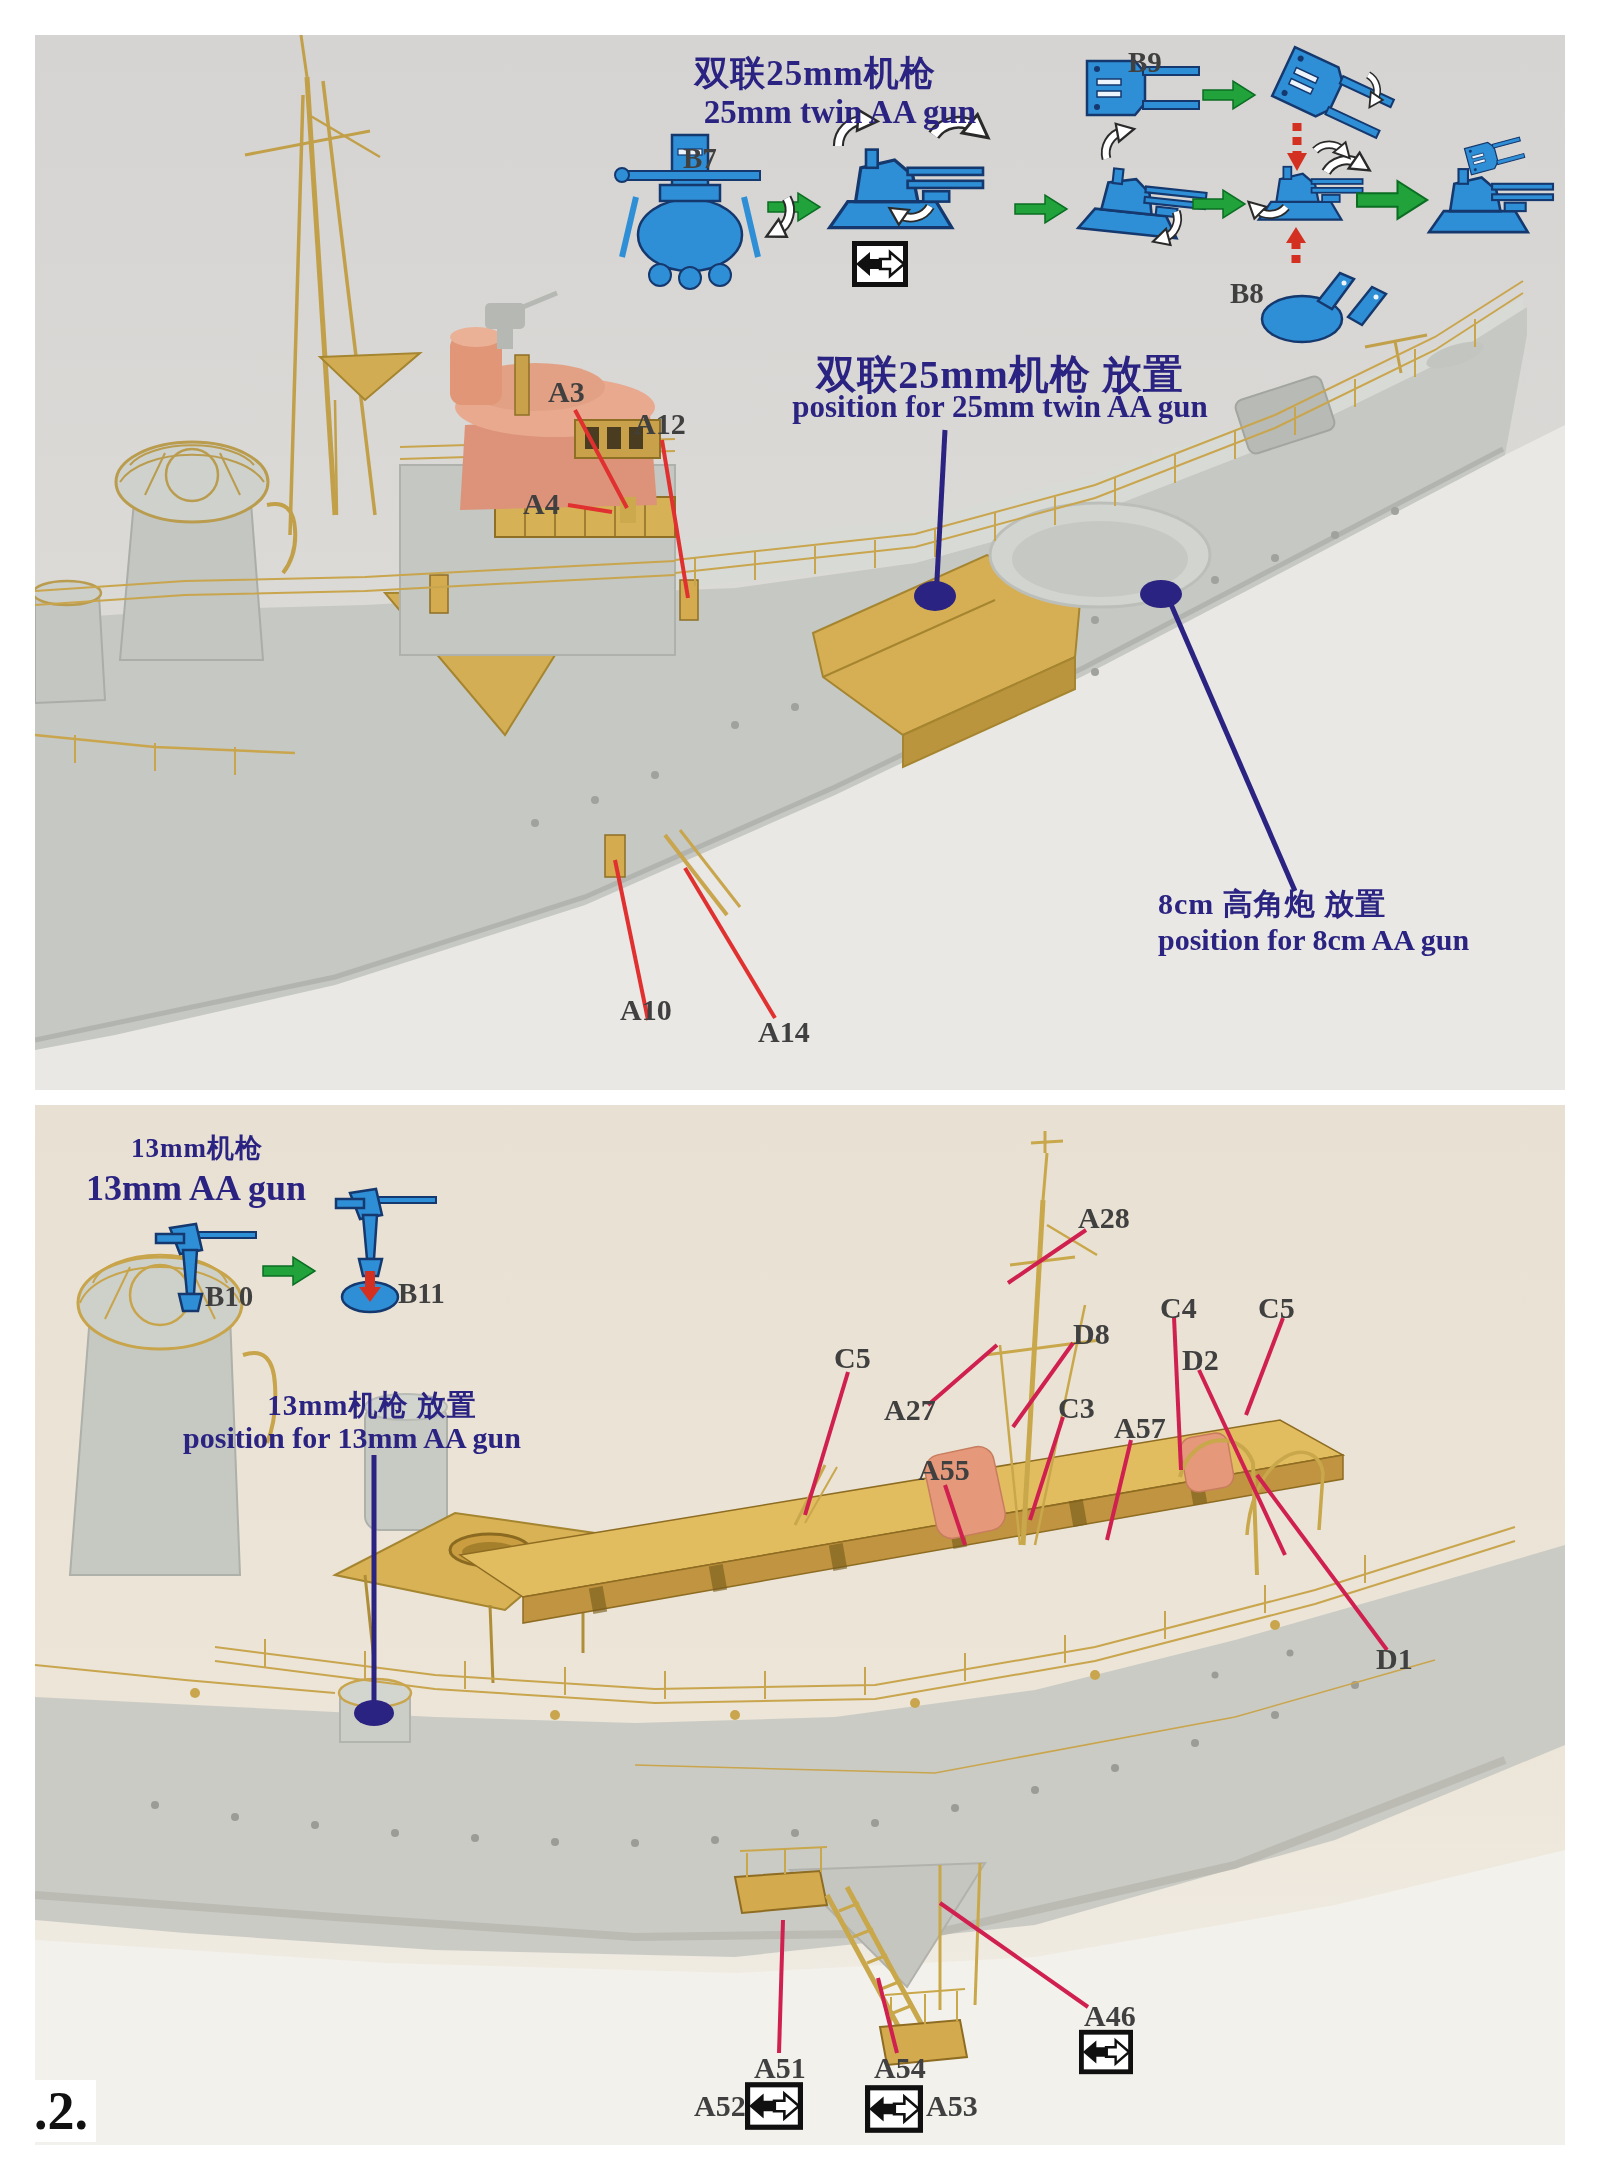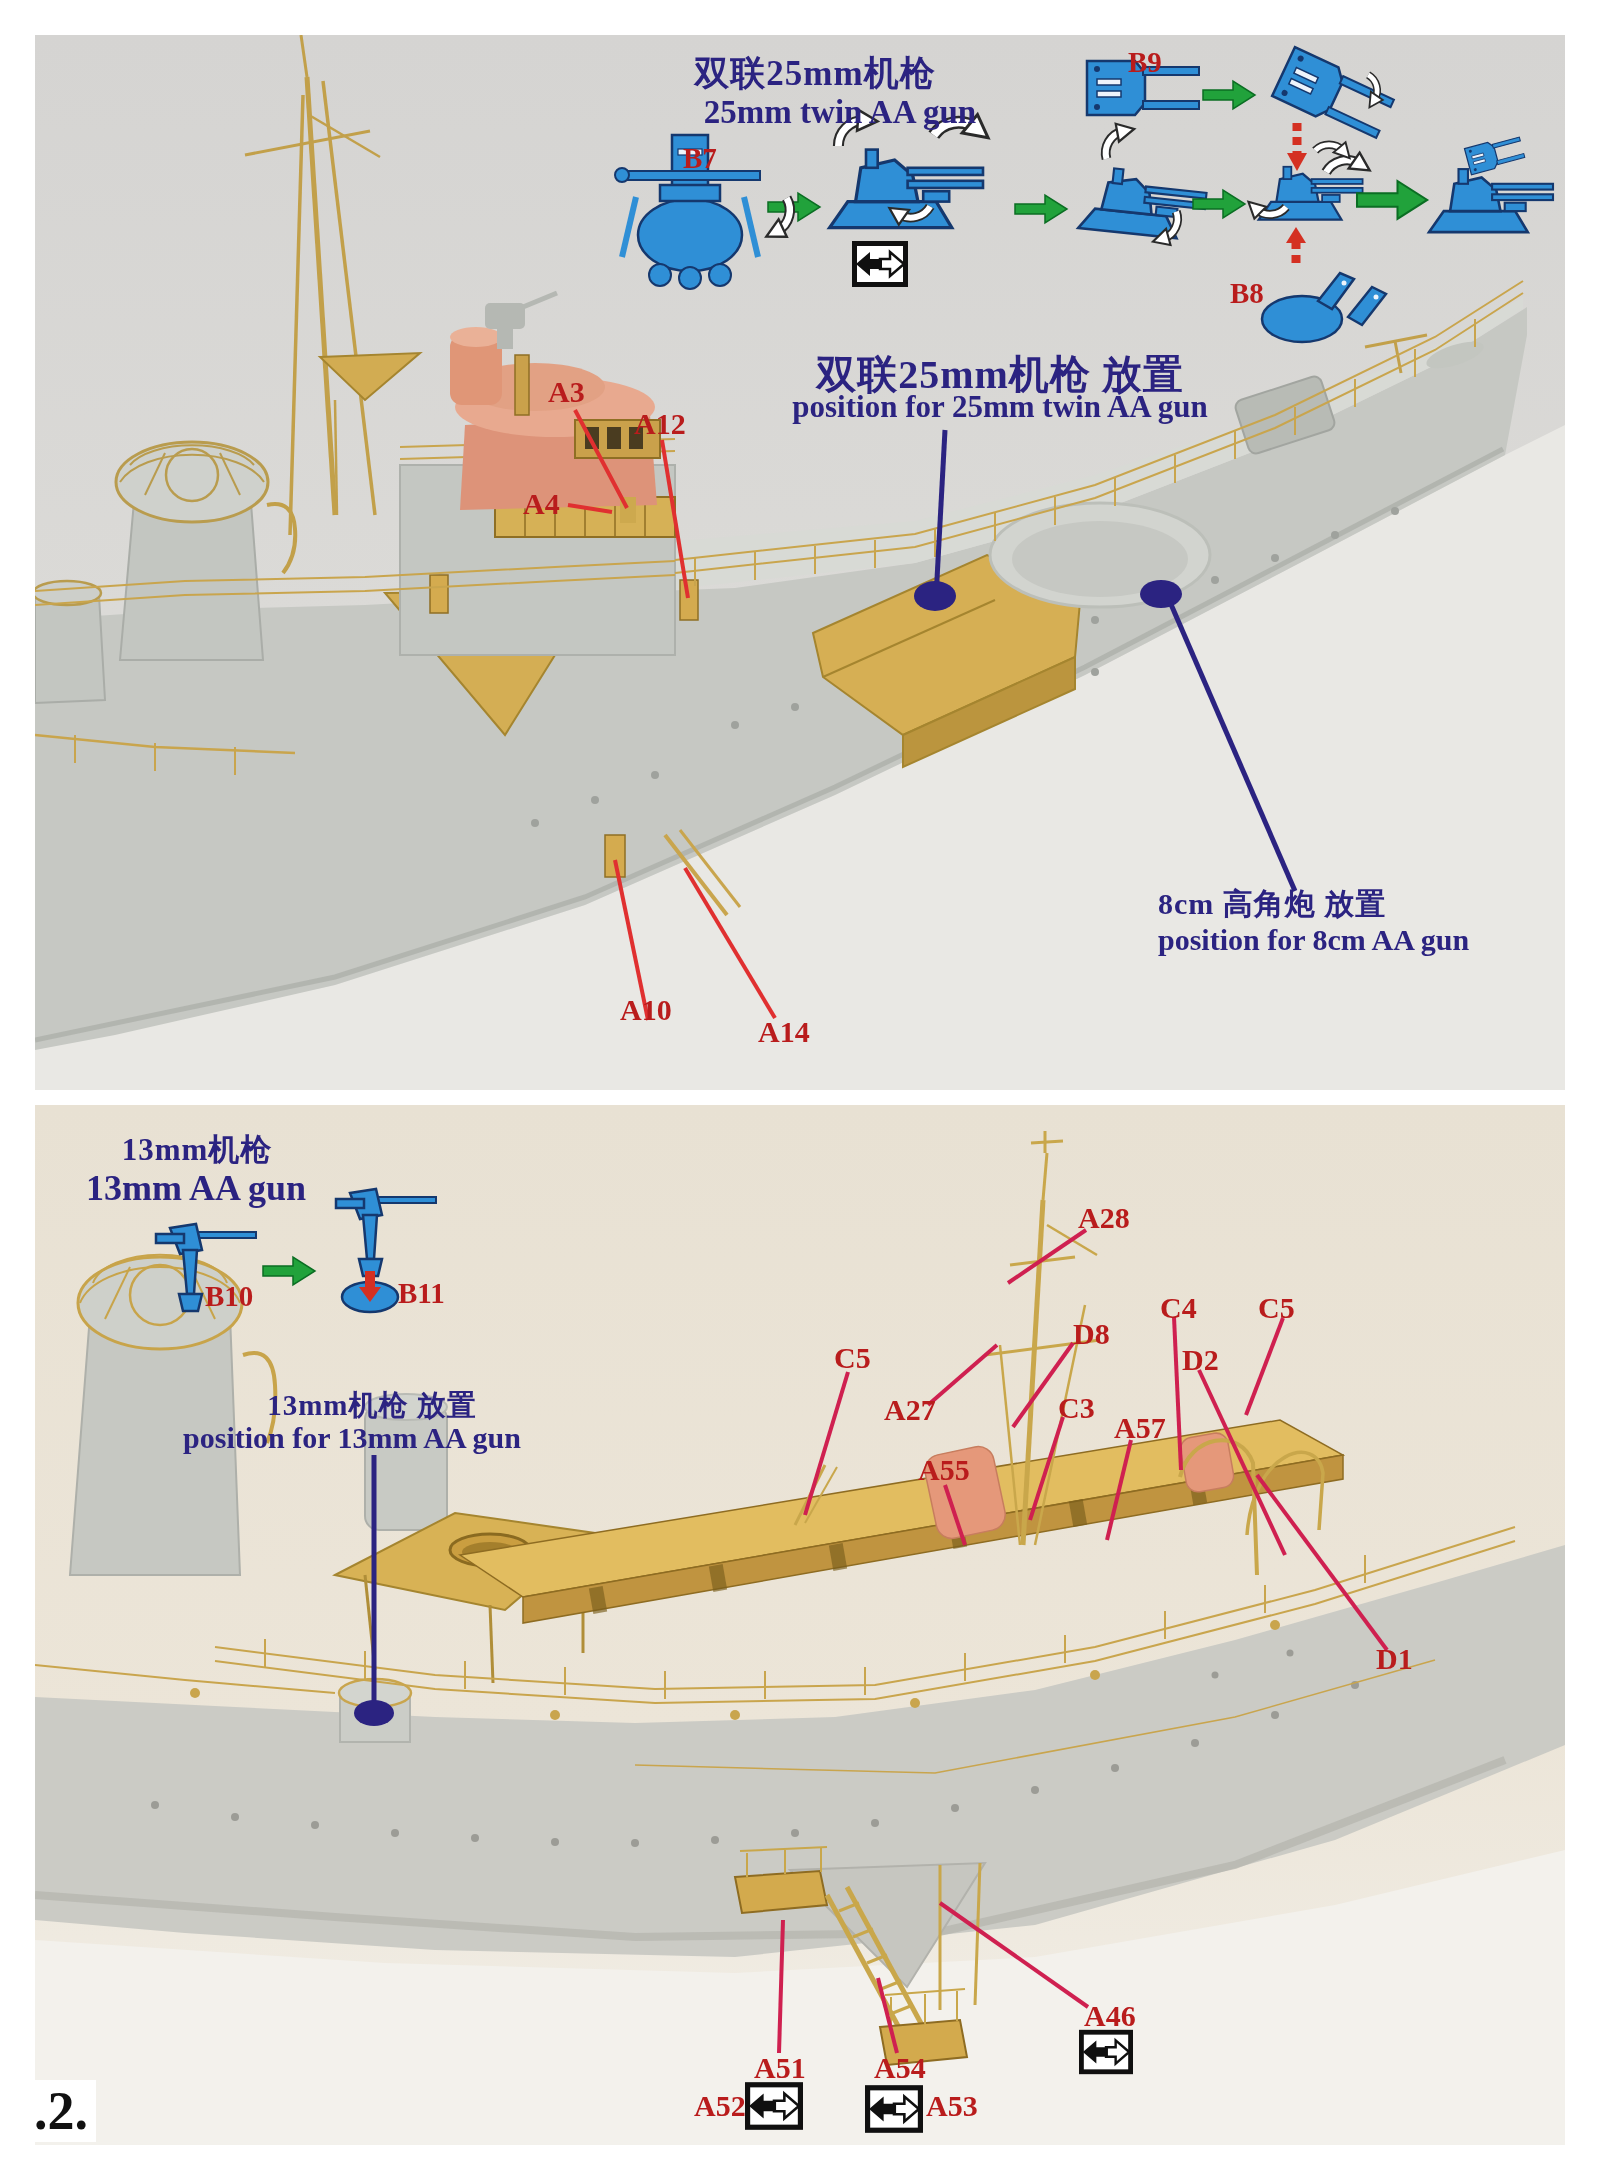--- a/index.html
+++ b/index.html
@@ -1,21 +1,21 @@
 <!DOCTYPE html>
 <html><head>
 <meta charset="utf-8">
 <style>
   html,body{margin:0;padding:0;}
   body{width:1600px;height:2171px;position:relative;background:#ffffff;
        font-family:"Liberation Serif",serif;overflow:hidden;}
   .panel{position:absolute;overflow:hidden;}
   .panel svg{display:block;}
   .lbl{position:absolute;font-family:"Liberation Serif",serif;font-weight:bold;
-       color:#b91c1c;font-size:30px;line-height:1.05;white-space:nowrap;z-index:5;}
+       color:#404040;font-size:30px;line-height:1.05;white-space:nowrap;z-index:5;}
   .navy{color:#2b2381;}
   .ctr{transform:translateX(-50%);text-align:center;}
   .zh{letter-spacing:1px;}
   .mirror{position:absolute;z-index:6;}
   .pagenum{position:absolute;font-weight:bold;color:#111;background:#fff;
            font-size:54px;padding:0 8px;z-index:7;font-family:"Liberation Serif",serif;}
 </style>
 </head>
 <body>
 
@@ -477,21 +477,21 @@
 
 <span class="lbl navy zh" style="left:1158px;top:888px;font-size:30px">8cm 高角炮 放置</span>
 <span class="lbl navy" style="left:1158px;top:924px;font-size:30px">position for 8cm AA gun</span>
 
 <span class="lbl" style="left:548px;top:376px">A3</span>
 <span class="lbl" style="left:634px;top:408px">A12</span>
 <span class="lbl" style="left:523px;top:488px">A4</span>
 <span class="lbl" style="left:620px;top:994px">A10</span>
 <span class="lbl" style="left:758px;top:1016px">A14</span>
 
-<span class="lbl navy zh ctr" style="left:197px;top:1134px;font-size:31px">13mm机枪</span>
+<span class="lbl navy zh ctr" style="left:197px;top:1134px;font-size:27px">13mm机枪</span>
 <span class="lbl navy ctr" style="left:196px;top:1170px;font-size:36px">13mm AA gun</span>
 
 <span class="lbl" style="left:205px;top:1281px;font-size:29px">B10</span>
 <span class="lbl" style="left:398px;top:1278px;font-size:29px">B11</span>
 
 <span class="lbl navy zh ctr" style="left:372px;top:1390px;font-size:29px">13mm机枪 放置</span>
 <span class="lbl navy ctr" style="left:352px;top:1422px;font-size:30px">position for 13mm AA gun</span>
 
 <span class="lbl" style="left:834px;top:1342px">C5</span>
 <span class="lbl" style="left:884px;top:1394px">A27</span>

